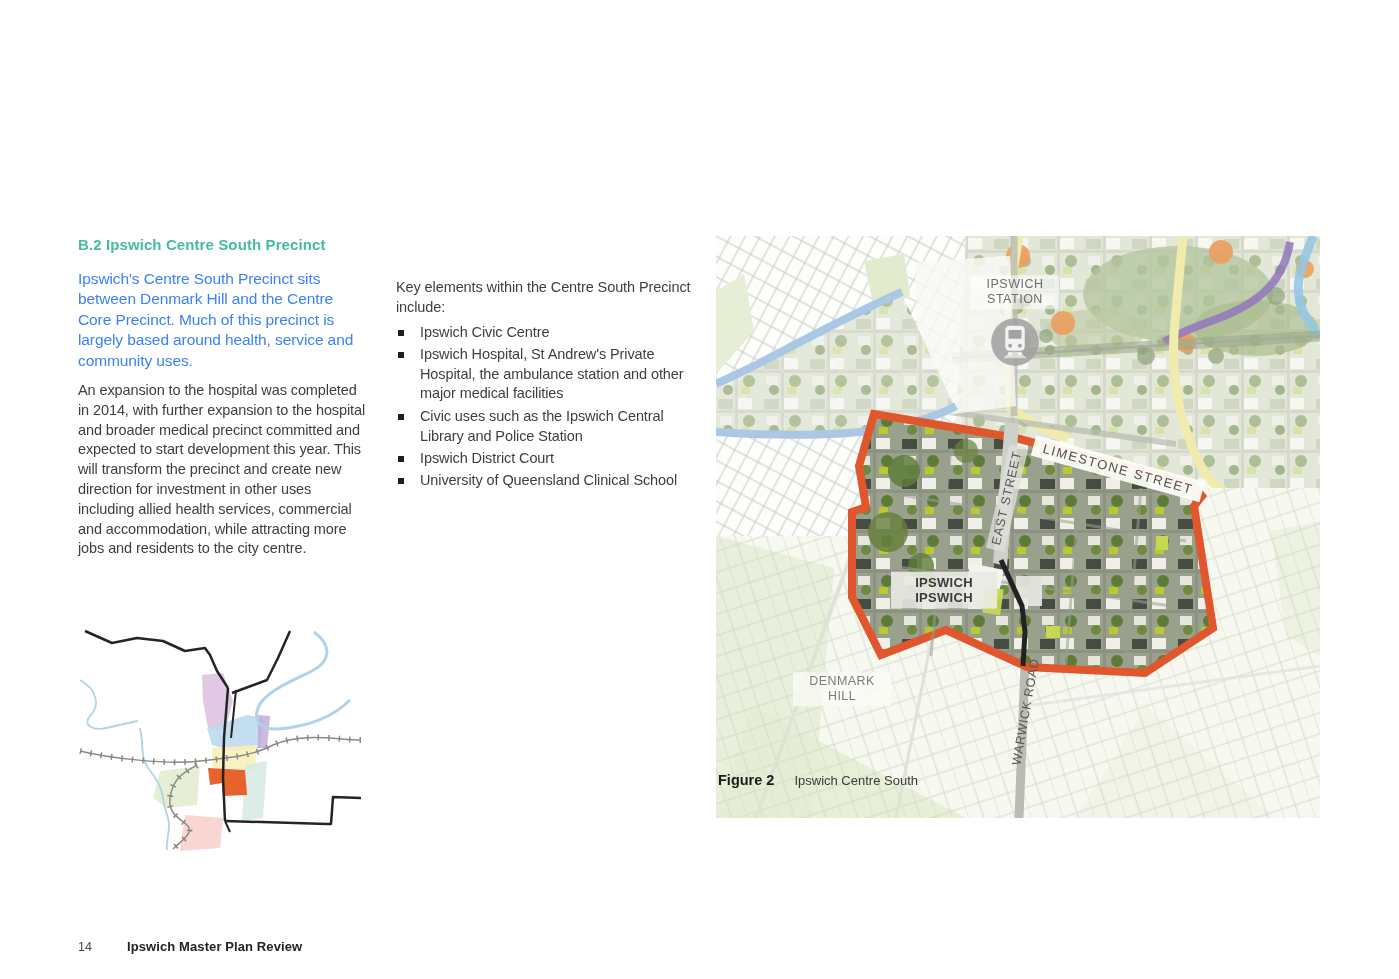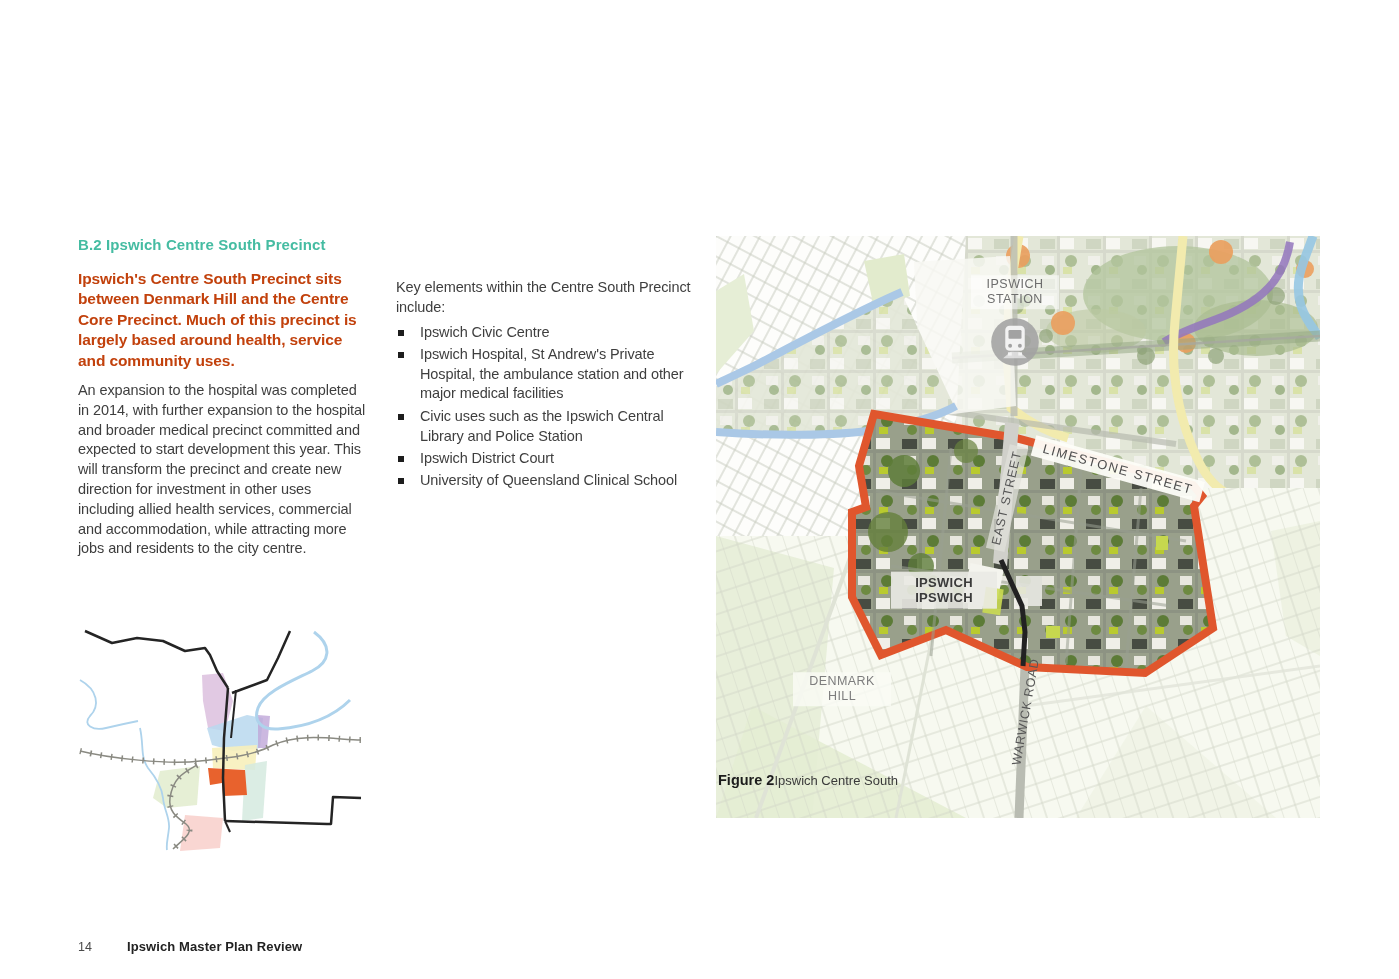--- a/index.html
+++ b/index.html
@@ -4,21 +4,21 @@
 <style>
   * { margin:0; padding:0; box-sizing:border-box; }
   html,body { background:#ffffff; }
   .page {
     position:relative; width:1399px; height:979px; background:#ffffff;
     font-family:"Liberation Sans", sans-serif; color:#3e3e3e; overflow:hidden;padding-left:12px;
   }
   
   .col-left { position:absolute; left:78px; top:236px; width:288px; }
   .section-heading { font-size:15px; font-weight:bold; color:#45BCA2; letter-spacing:0.1px; margin-bottom:16px; }
-  .intro { font-size:15.5px; font-weight:bold; color:#c2410c; line-height:20.4px; letter-spacing:-0.1px; margin-bottom:10px; }
+  .intro { font-size:15.5px; font-weight:normal; color:#3b82f6; line-height:20.4px; letter-spacing:-0.1px; margin-bottom:10px; }
   .bodytext { font-size:14.5px; color:#3e3e3e; line-height:19.8px; letter-spacing:-0.1px; }
   
   .col-mid { position:absolute; left:396px; top:266px; width:296px; }
   .lead { font-size:14.5px; color:#3e3e3e; line-height:19.8px; letter-spacing:-0.1px; margin-bottom:5px;margin-top:12px; }
   ul.key-list { list-style:none; }
   ul.key-list li {
     position:relative; padding-left:24px; font-size:14.5px; color:#3e3e3e;
     line-height:19.8px; letter-spacing:-0.1px; margin-bottom:2.5px;
   }
   ul.key-list li::before {
@@ -36,21 +36,21 @@
                    transform:translate(-50%,-50%) rotate(15.5deg); }
   .lbl-east { left:291px; top:262px; white-space:nowrap; font-size:12.5px; color:#565656; letter-spacing:1px;
               background:rgba(224,224,218,0.75); padding:2px 5px;
               transform:translate(-50%,-50%) rotate(-77deg); }
   .lbl-hospital { left:228px; top:354px; width:106px; font-size:13px; font-weight:bold; color:#3b3b3b;
                   letter-spacing:0.3px; background:rgba(234,234,228,0.9); padding:3px 2px; }
   .lbl-denmark { left:126px; top:453px; width:98px; font-size:12.5px; color:#7d7d7d; letter-spacing:0.4px;
                  background:rgba(250,251,245,0.8); padding:2px 2px; }
   .lbl-warwick { left:310px; top:476px; white-space:nowrap; font-size:12.5px; color:#565656; letter-spacing:0.6px;
                  transform:translate(-50%,-50%) rotate(-80deg); }
-  .fig-caption { position:absolute; left:2px; top:536px; display:flex; align-items:flex-end; }
+  .fig-caption { position:absolute; left:2px; top:536px; display:flex; gap:20px; align-items:flex-end; }
   .fig-caption .fig-label { font-size:14.5px; font-weight:bold; color:#1c1c1c; }
   .fig-caption .fig-title { font-size:13px; color:#3a3a3a; }
   
   .locator { position:absolute; left:78px; top:628px; width:285px; height:228px; }
   
   .footer-num { position:absolute; left:78px; top:940px; font-size:12.5px; color:#4a4a4a; }
   .footer-title { position:absolute; left:127px; top:939px; font-size:13px; font-weight:bold; color:#222222; letter-spacing:0.1px;text-align:center; }
 </style>
 </head>
 <body>

